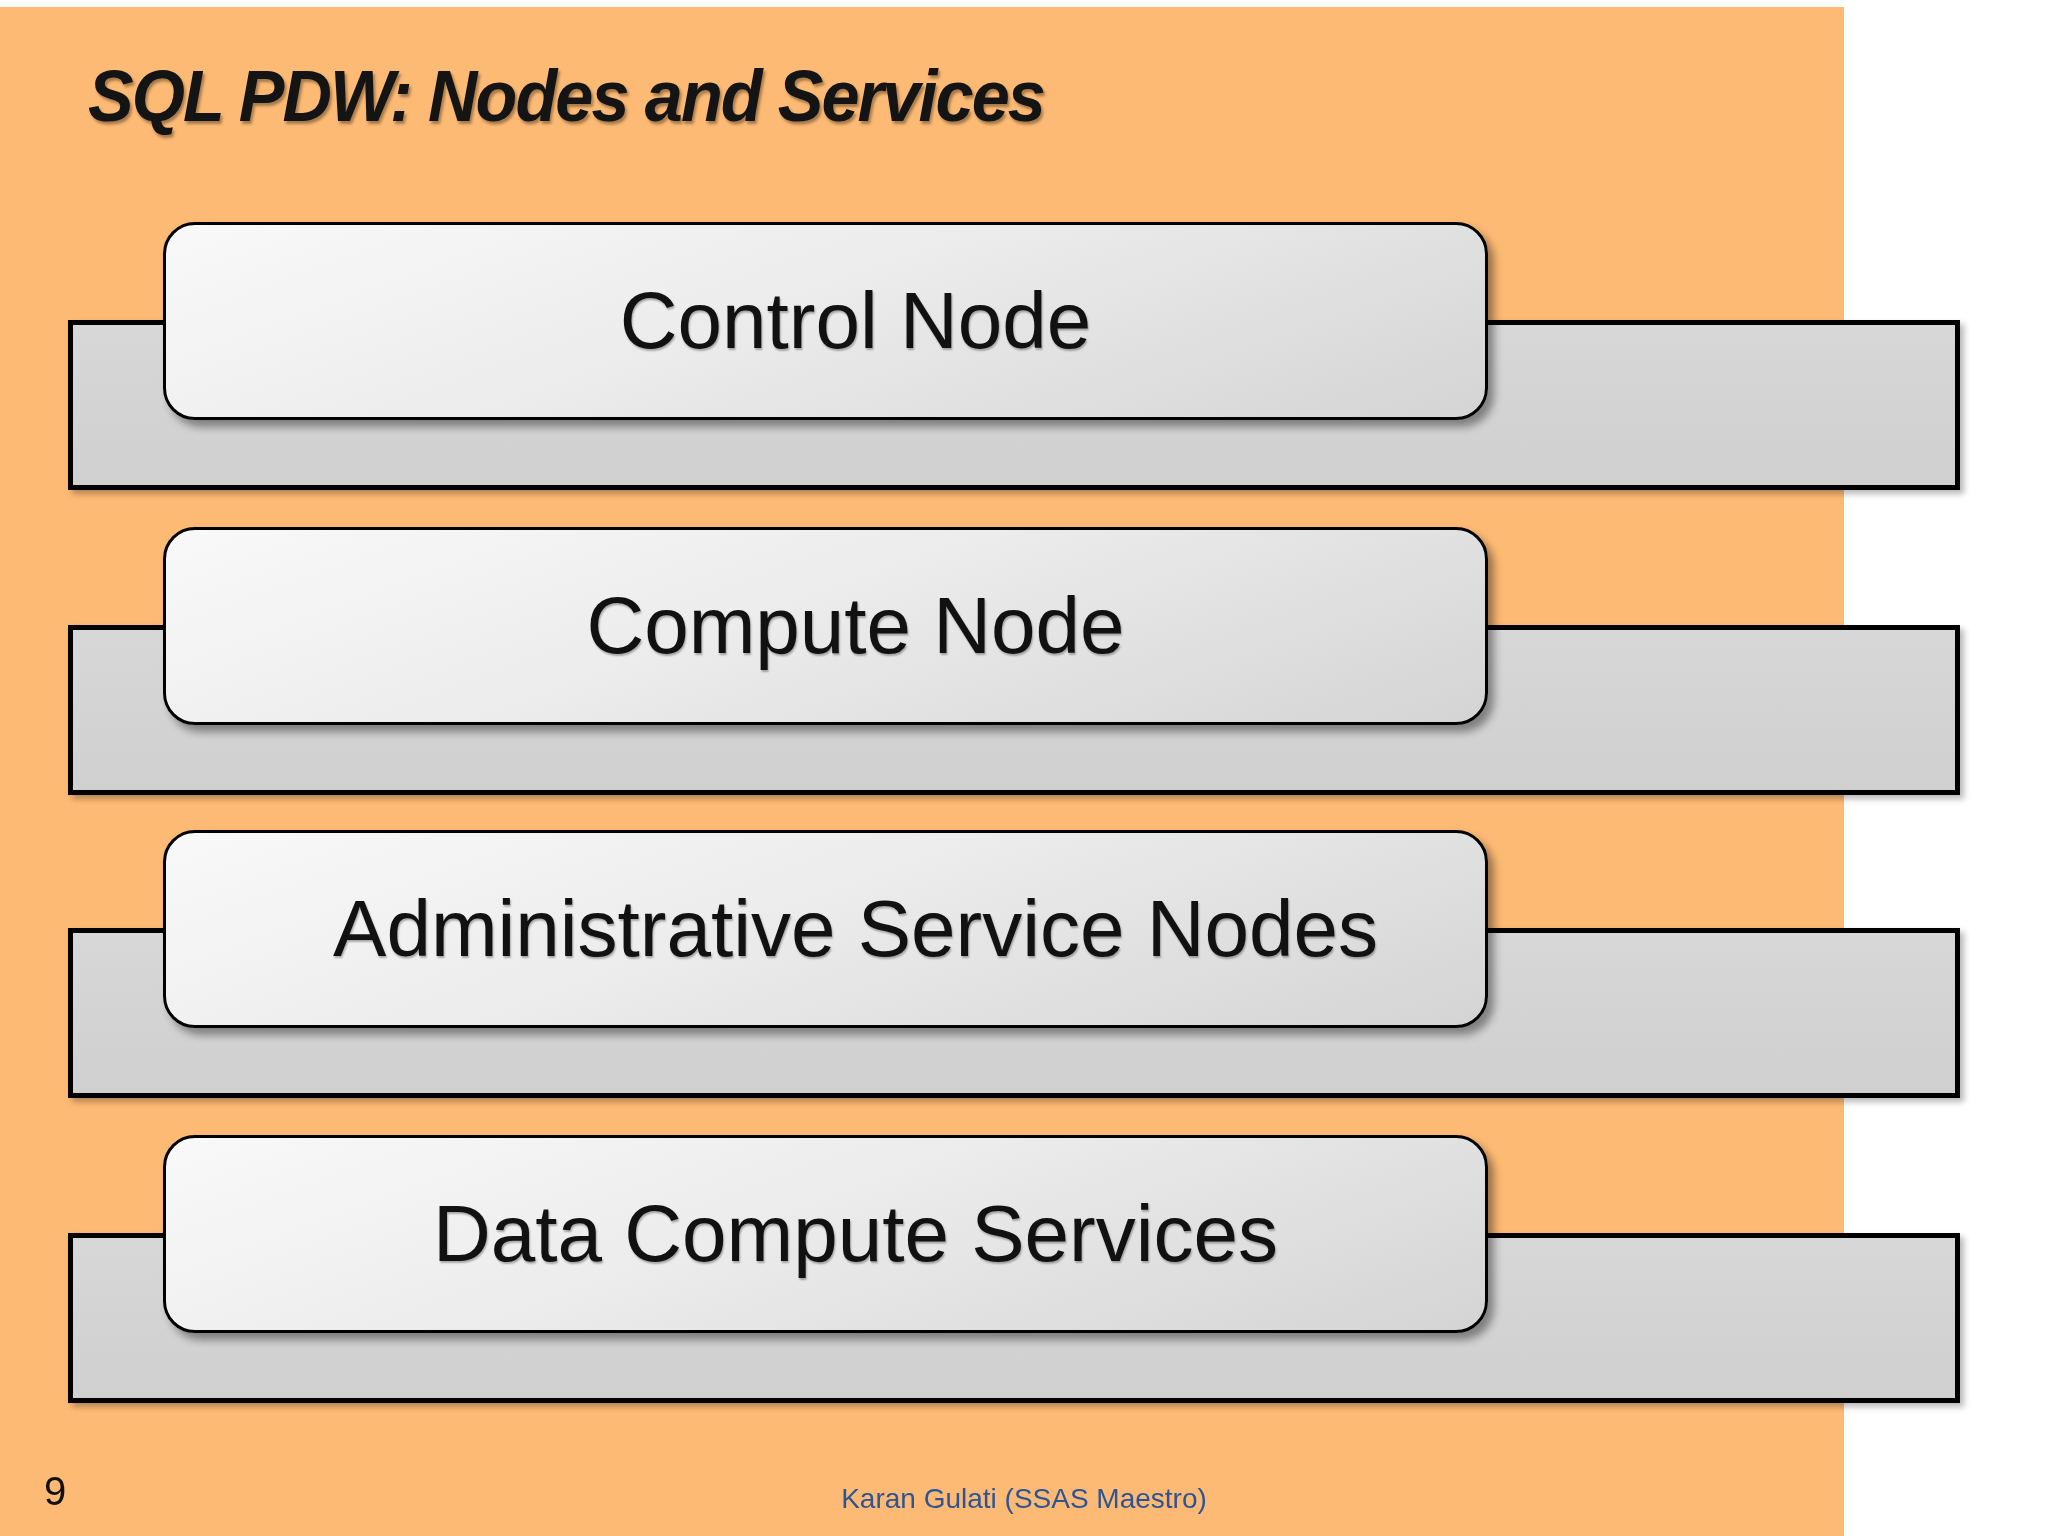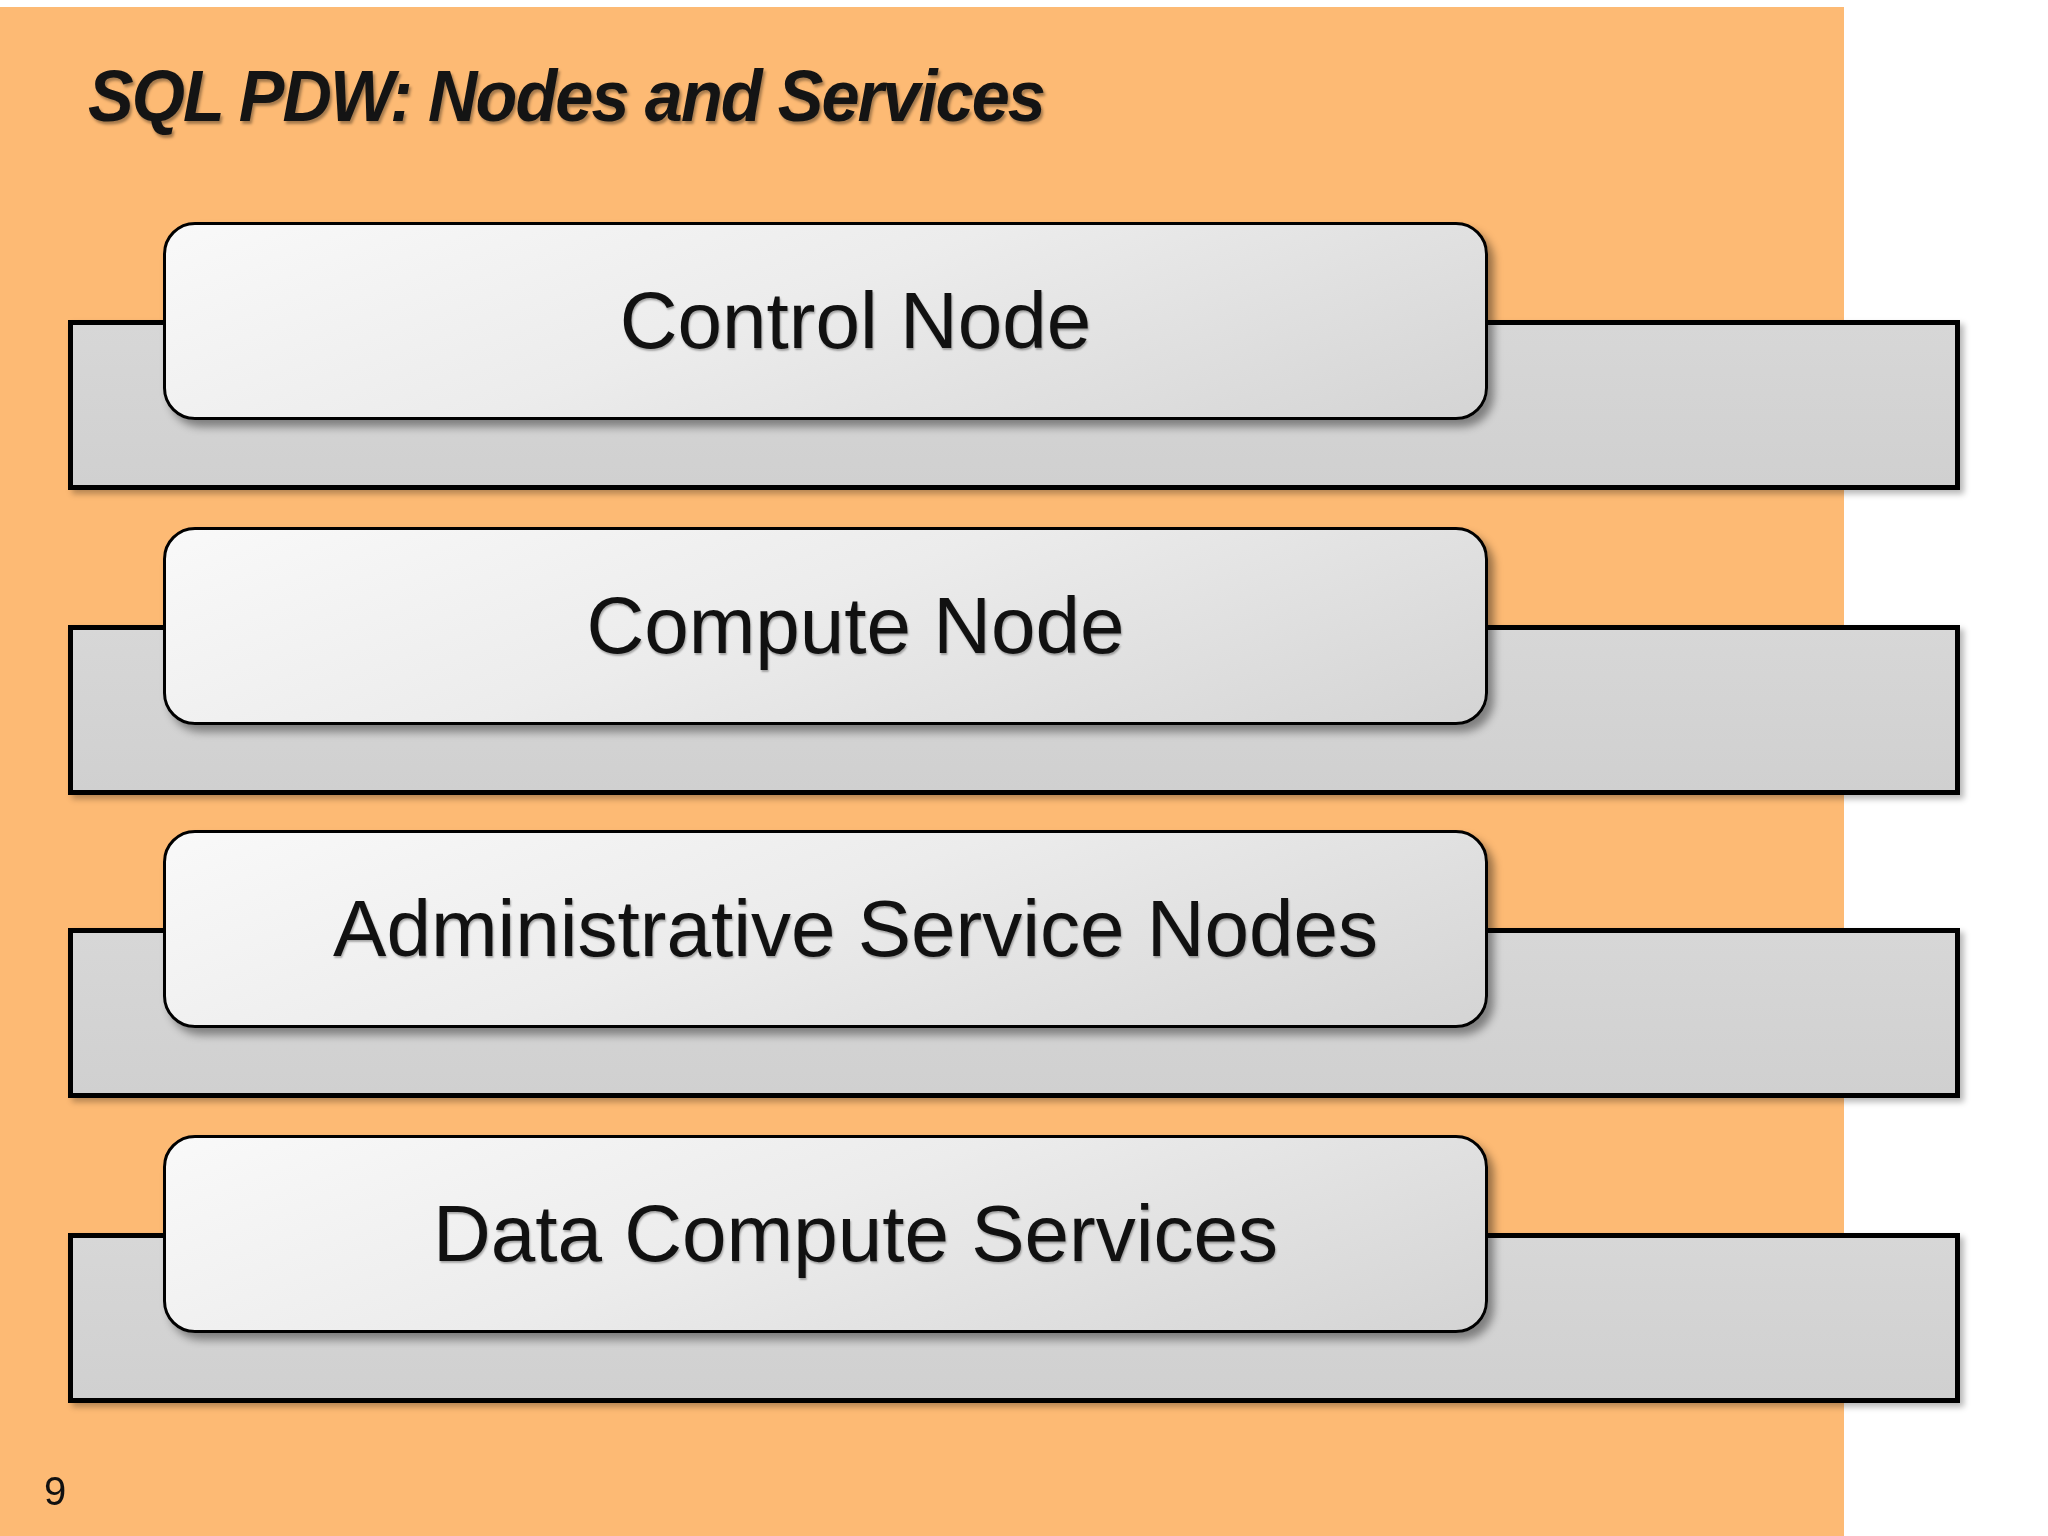--- a/index.html
+++ b/index.html
@@ -116,14 +116,15 @@
 
   <div class="node-row row-3">
     <div class="node-band"></div>
     <div class="node-box">
       <span class="node-label">Data Compute Services</span>
     </div>
   </div>
 
   <div class="page-number">9</div>
 
+  <div class="footer-credit">Karan Gulati (SSAS Maestro)</div>
 
 </div>
 
 </body></html>

